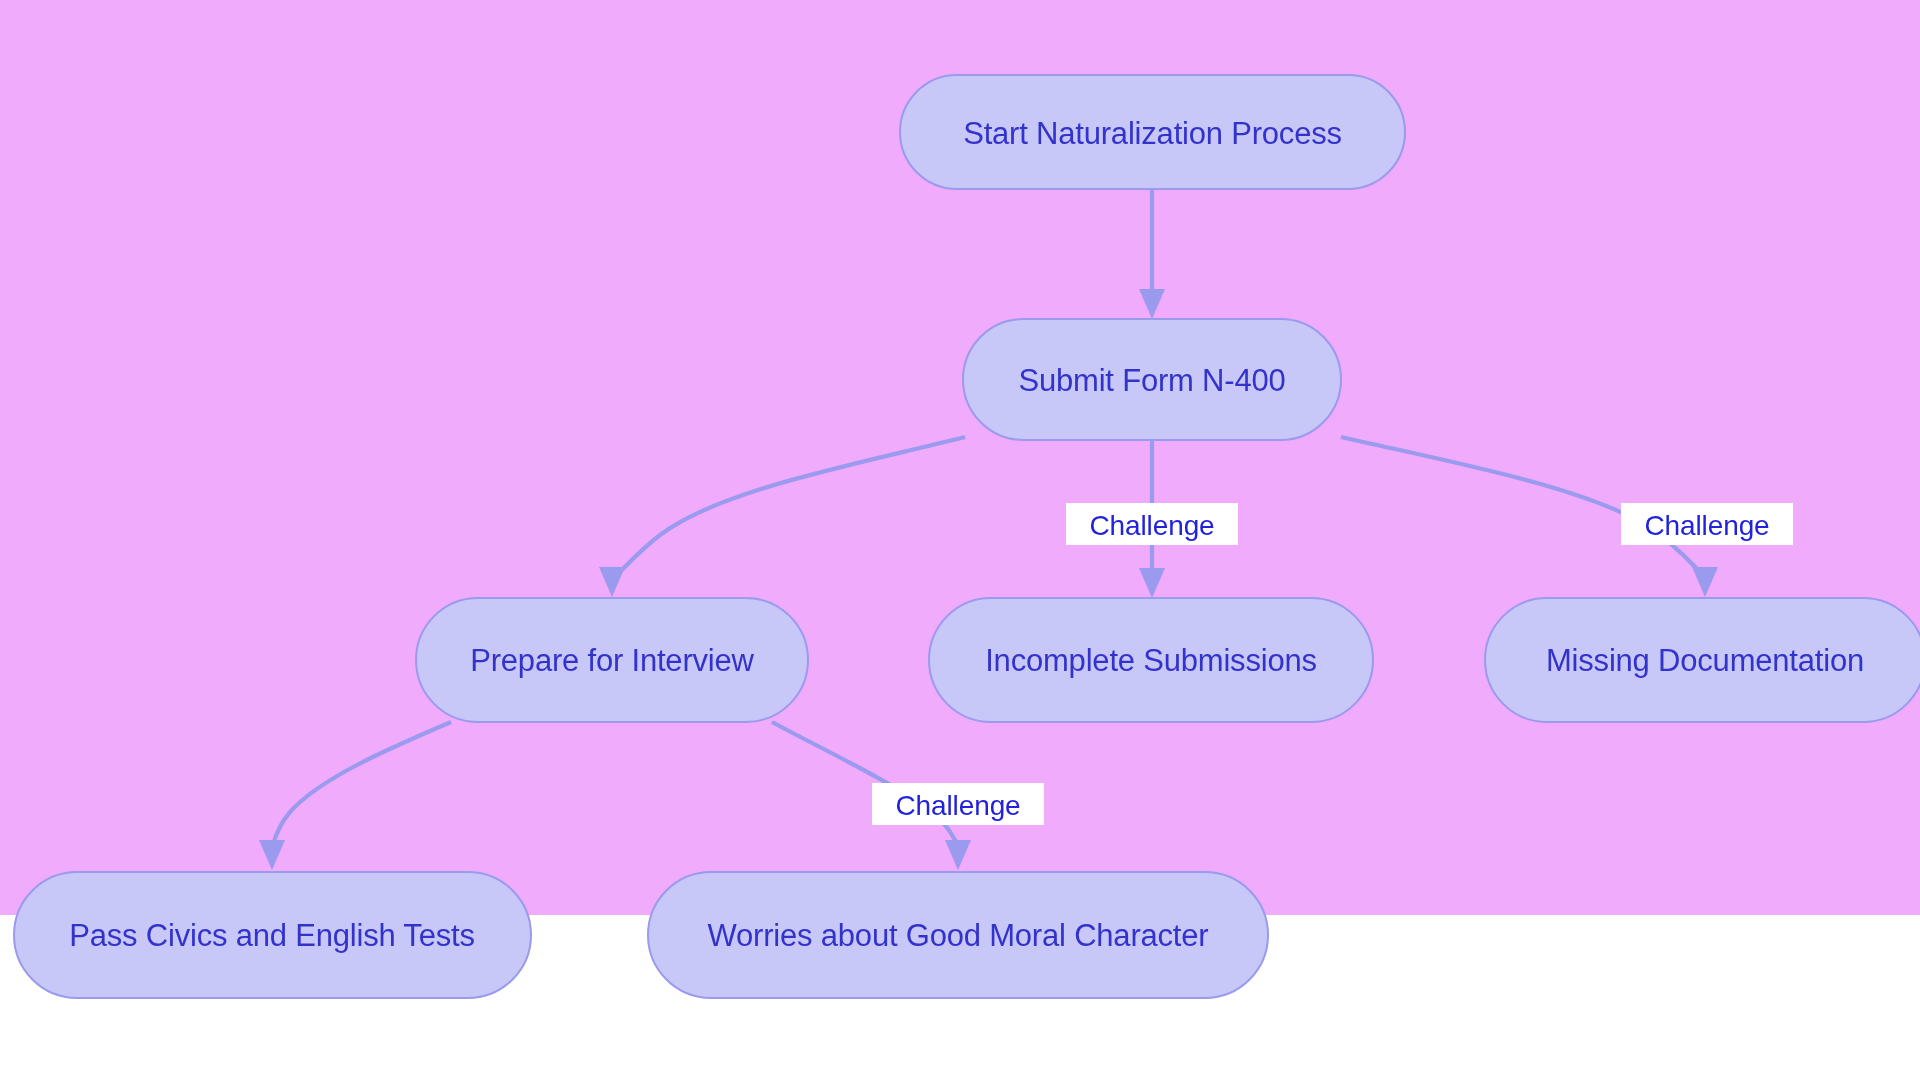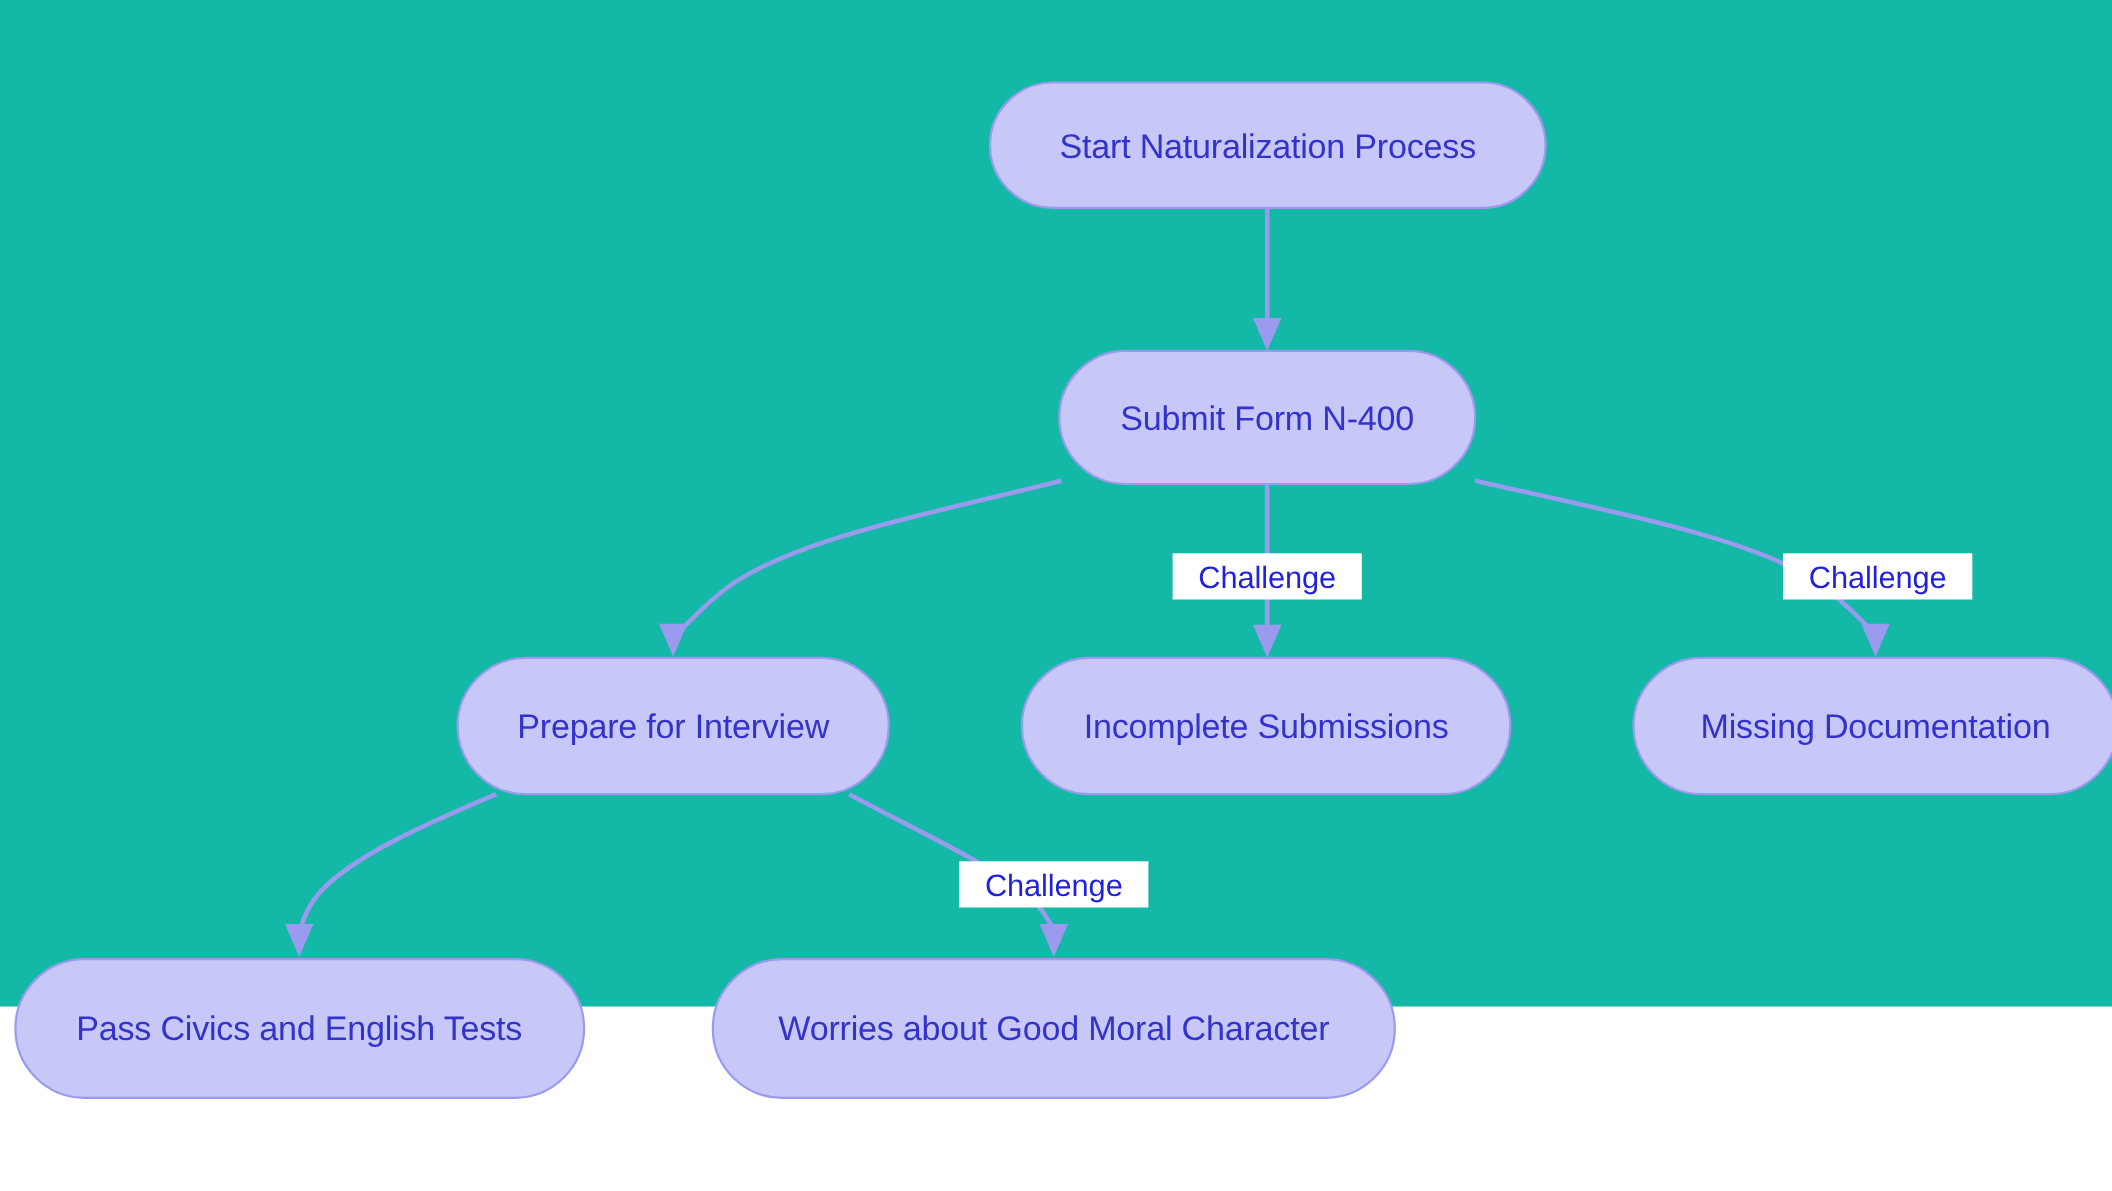--- a/index.html
+++ b/index.html
@@ -11,21 +11,21 @@
   body {
     width: 1920px;
     height: 1083px;
     overflow: hidden;
     font-family: "Liberation Sans", "DejaVu Sans", sans-serif;
   }
   #flowchart-root {
     position: relative;
     width: 1920px;
     height: 915px;
-    background: #14b8a6;
+    background: #f0abfc;
   }
   svg#flow-svg {
     position: absolute;
     top: 0;
     left: 0;
     width: 1920px;
     height: 1083px;
     display: block;
   }
   .node-shape {

